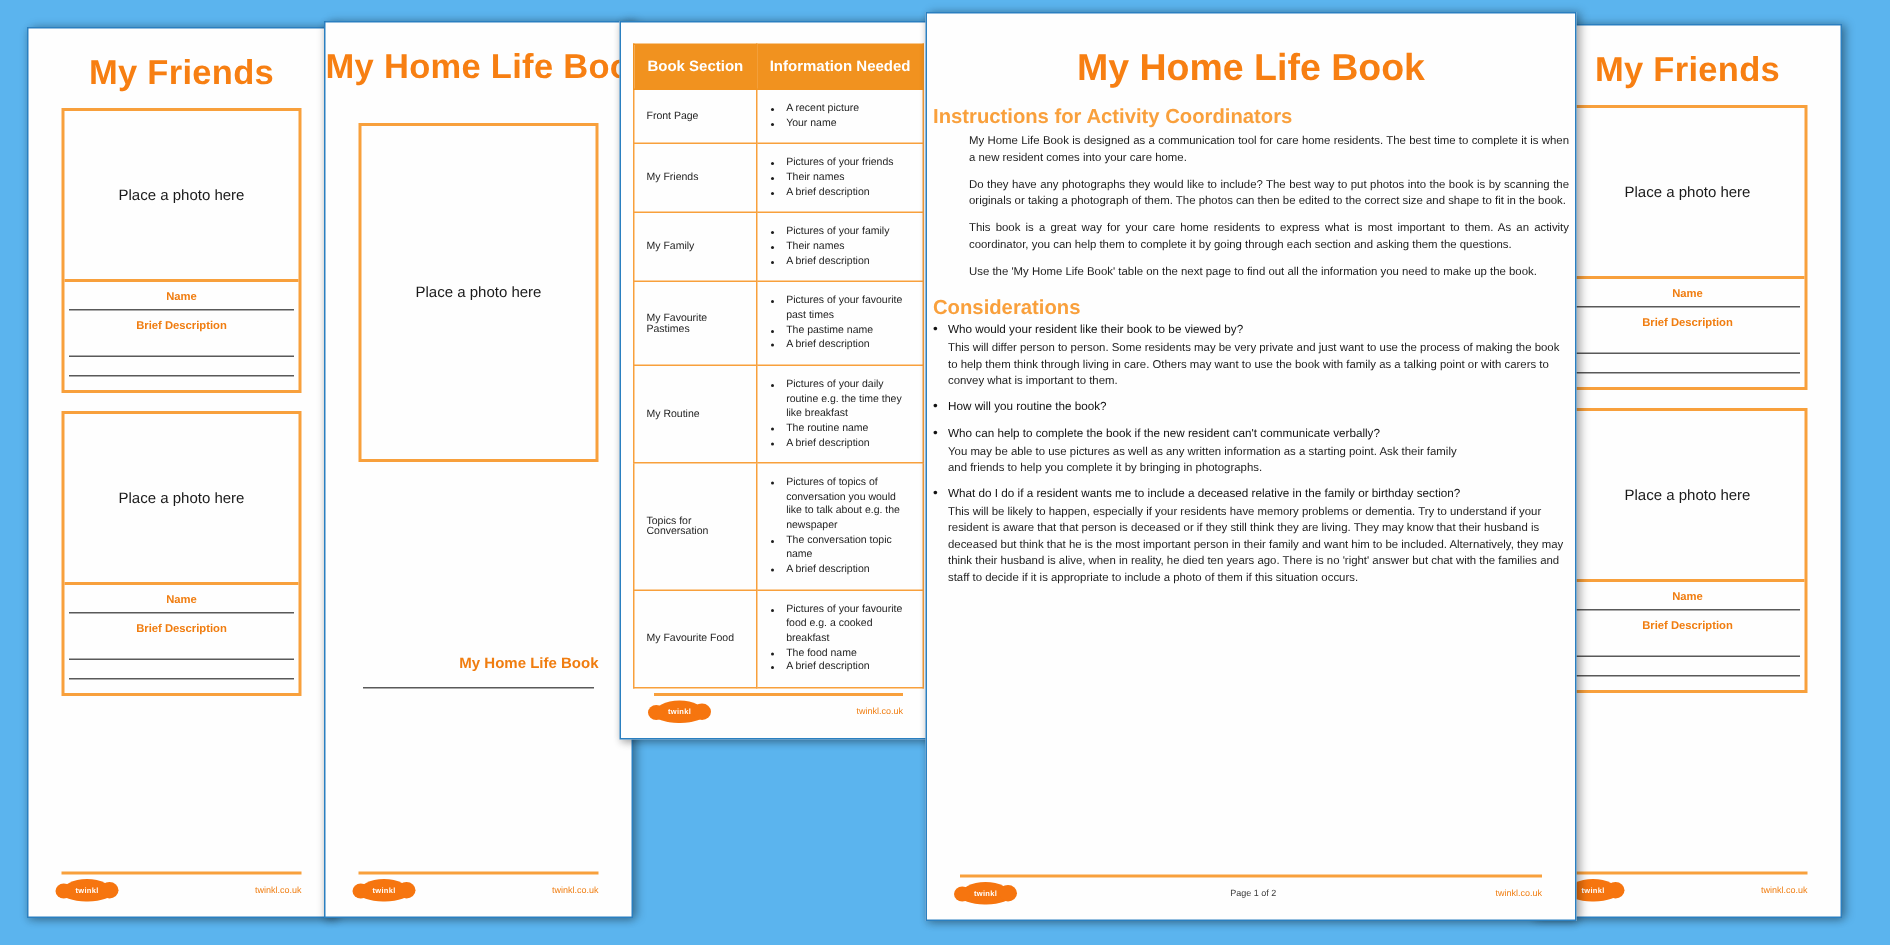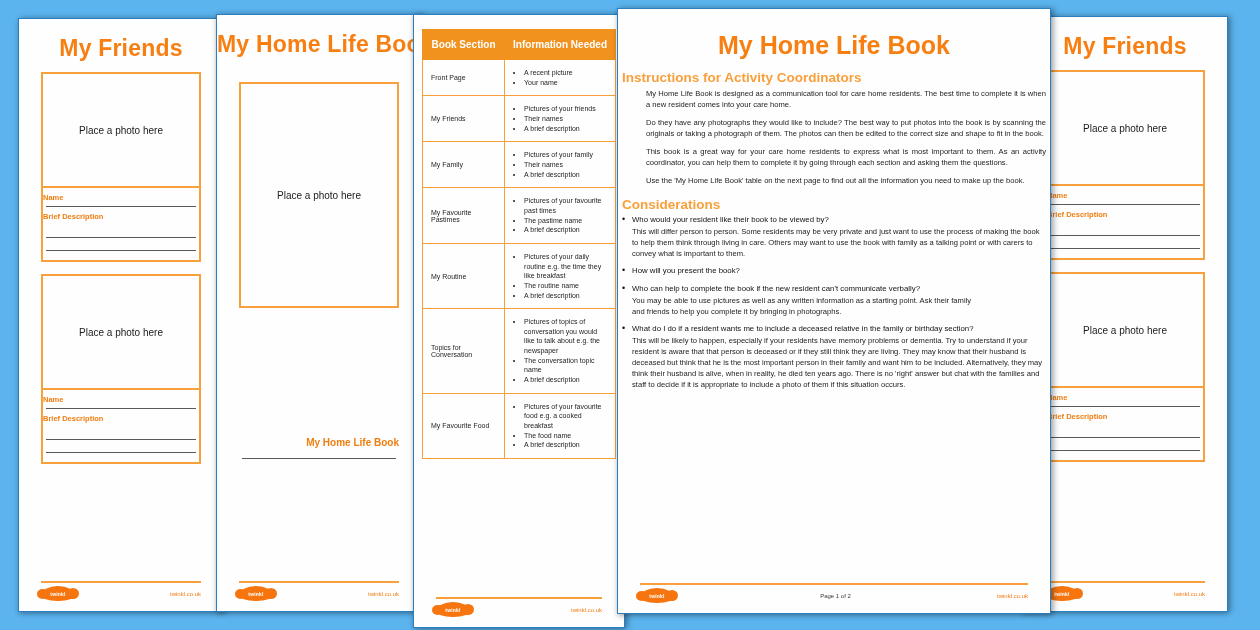--- a/index.html
+++ b/index.html
@@ -33,20 +33,21 @@
     border: 2px solid #f8a03c;
     margin: 10px 22px 0 22px;
   }
   .photo-area {
     height: 112px;
     display: flex; align-items: center; justify-content: center;
     font-size: 10px; color: #1a1a1a;
   }
   .lbl-row {
     border-top: 2px solid #f8a03c;
+    text-align: center;
     color: #f07d10;
     font-weight: bold;
     font-size: 7.5px;
     padding: 5px 0 4px 0;
   }
   .rule {
     height: 0; border-top: 1.6px solid #595959;
     margin: 0 3px;
   }
   .gap { height: 12px; }
@@ -185,21 +186,21 @@
       <div class="foot-line"></div>
       <div class="foot-row">
         <div class="twinkl">
             <span>twinkl</span>
           </div>
         <div class="foot-site">twinkl.co.uk</div>
       </div>
     </div>
   </div>
 
-  <div class="sheet" style="left:413px; top:14px; width:212px; height:614px; z-index:3;">
+  <div class="sheet" style="left:413px; top:14px; width:212px; height:479px; z-index:3;">
     <div style="padding:0 8px;">
       <table class="tbl">
         <thead>
           <tr>
             <th>Book Section</th>
             <th>Information Needed</th>
           </tr>
         </thead>
         <tbody>
           <tr>
@@ -297,21 +298,21 @@
       <p class="body-p">Use the 'My Home Life Book' table on the next page to find out all the information you need to make up the book.</p>
 
       <div class="h2" style="margin-top:4px;">Considerations</div>
 
       <ul class="bullets">
         <li>
           <div class="b-head">Who would your resident like their book to be viewed by?</div>
           <div class="b-body">This will differ person to person. Some residents may be very private and just want to use the process of making the book to help them think through living in care. Others may want to use the book with family as a talking point or with carers to convey what is important to them.</div>
         </li>
         <li>
-          <div class="b-head">How will you present the book?</div>
+          <div class="b-head">How will you routine the book?</div>
         </li>
         <li>
           <div class="b-head">Who can help to complete the book if the new resident can't communicate verbally?</div>
           <div class="b-body" style="max-width:352px;">You may be able to use pictures as well as any written information as a starting point. Ask their family and friends to help you complete it by bringing in photographs.</div>
         </li>
         <li>
           <div class="b-head">What do I do if a resident wants me to include a deceased relative in the family or birthday section?</div>
           <div class="b-body">This will be likely to happen, especially if your residents have memory problems or dementia. Try to understand if your resident is aware that that person is deceased or if they still think they are living. They may know that their husband is deceased but think that he is the most important person in their family and want him to be included. Alternatively, they may think their husband is alive, when in reality, he died ten years ago. There is no 'right' answer but chat with the families and staff to decide if it is appropriate to include a photo of them if this situation occurs.</div>
         </li>
       </ul>

